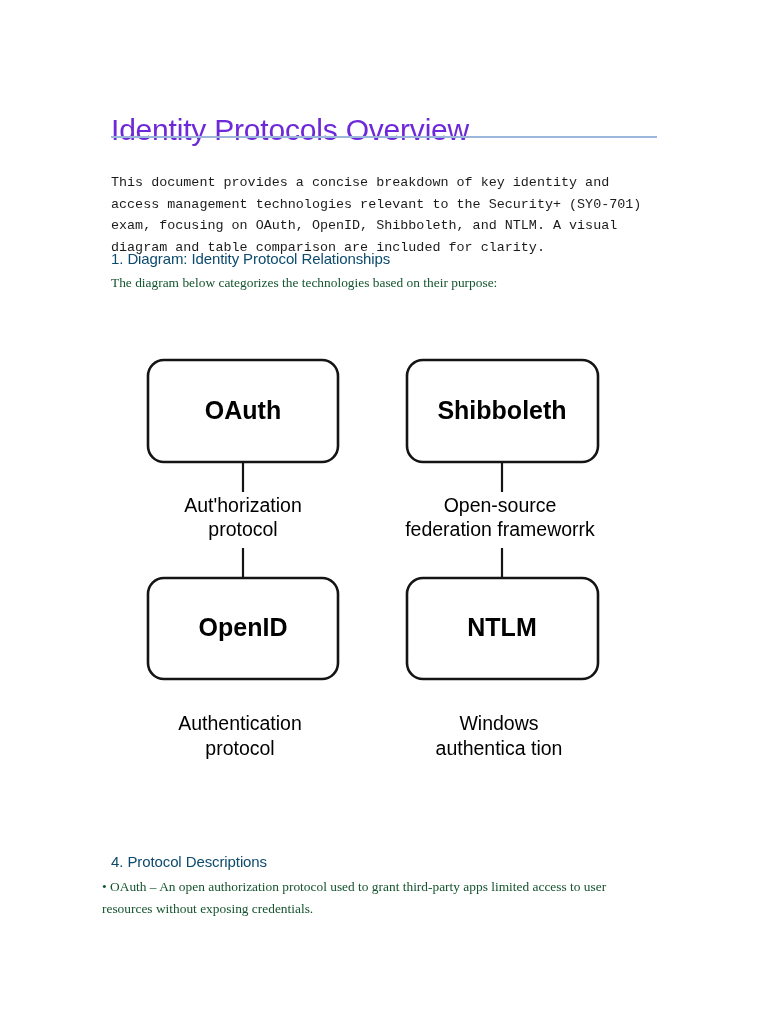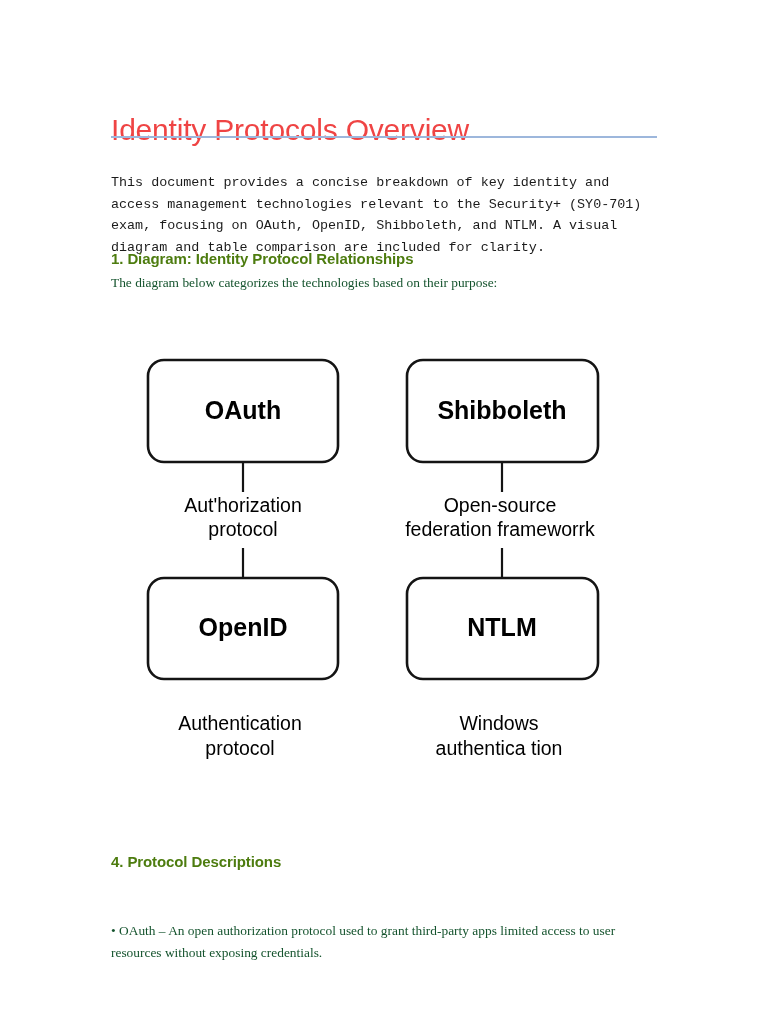--- a/index.html
+++ b/index.html
@@ -26,21 +26,21 @@
   
   .doc-title {
     position: absolute;
     left: 111px;
     top: 93px;
     width: 560px;
     font-family: "Liberation Sans", sans-serif;
     font-size: 30px;
     font-weight: 400;
     letter-spacing: -0.2px;
-    color: #ef4444;
+    color: #6d28d9;
     line-height: 1.1;
     white-space: nowrap;
   }
   .title-rule {
     position: absolute;
     left: 111px;
     top: 136px;
     width: 546px;
     height: 2px;
     background: #9DB7DC;
@@ -56,40 +56,40 @@
     font-size: 13.4px;
     color: #1b1b1b;
     line-height: 21.5px;
   }
 
   
   .section-heading {
     position: absolute;
     font-family: "Liberation Sans", sans-serif;
     font-size: 15px;
-    font-weight: bold;
-    color: #4d7c0f;
+    font-weight: normal;
+    color: #0c4a6e;
     letter-spacing: -0.1px;
     white-space: nowrap;
     text-align: center;
   }
   .section-sub {
     position: absolute;
     font-family: "Liberation Serif", serif;
     font-size: 13.4px;
     color: #14532d;
     line-height: 21.5px;
     width: 545px;
   }
 
   #sec1-heading { left: 111px; top: 250px; }
   #sec1-sub     { left: 111px; top: 272px; }
 
   #sec2-heading { left: 111px; top: 853px; }
-  #sec2-body    { left: 111px; top: 876px; margin-top: 44px; }
+  #sec2-body    { left: 102px; top: 876px; }
 
   
   .diagram {
     position: absolute;
     left: 0px;
     top: 330px;
     width: 768px;
     height: 450px;
   }
   .diagram svg {

